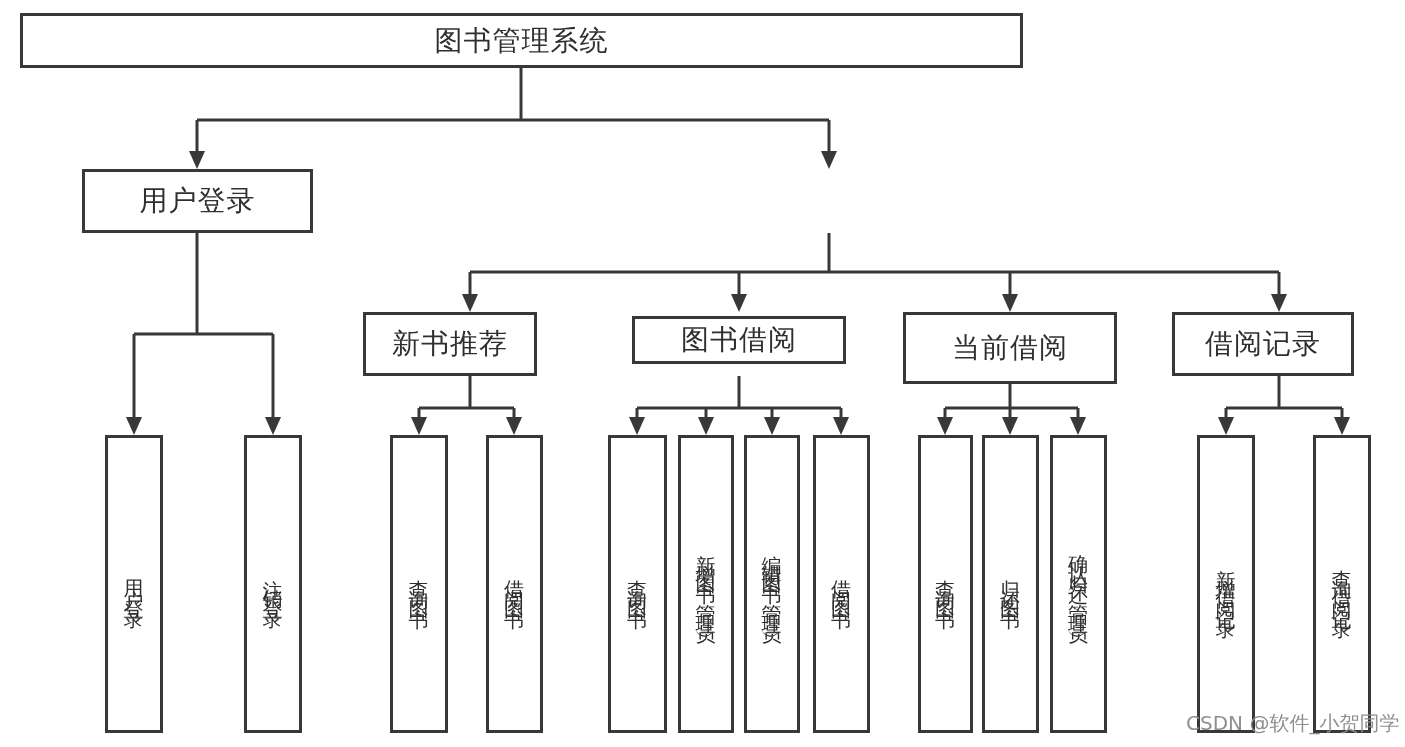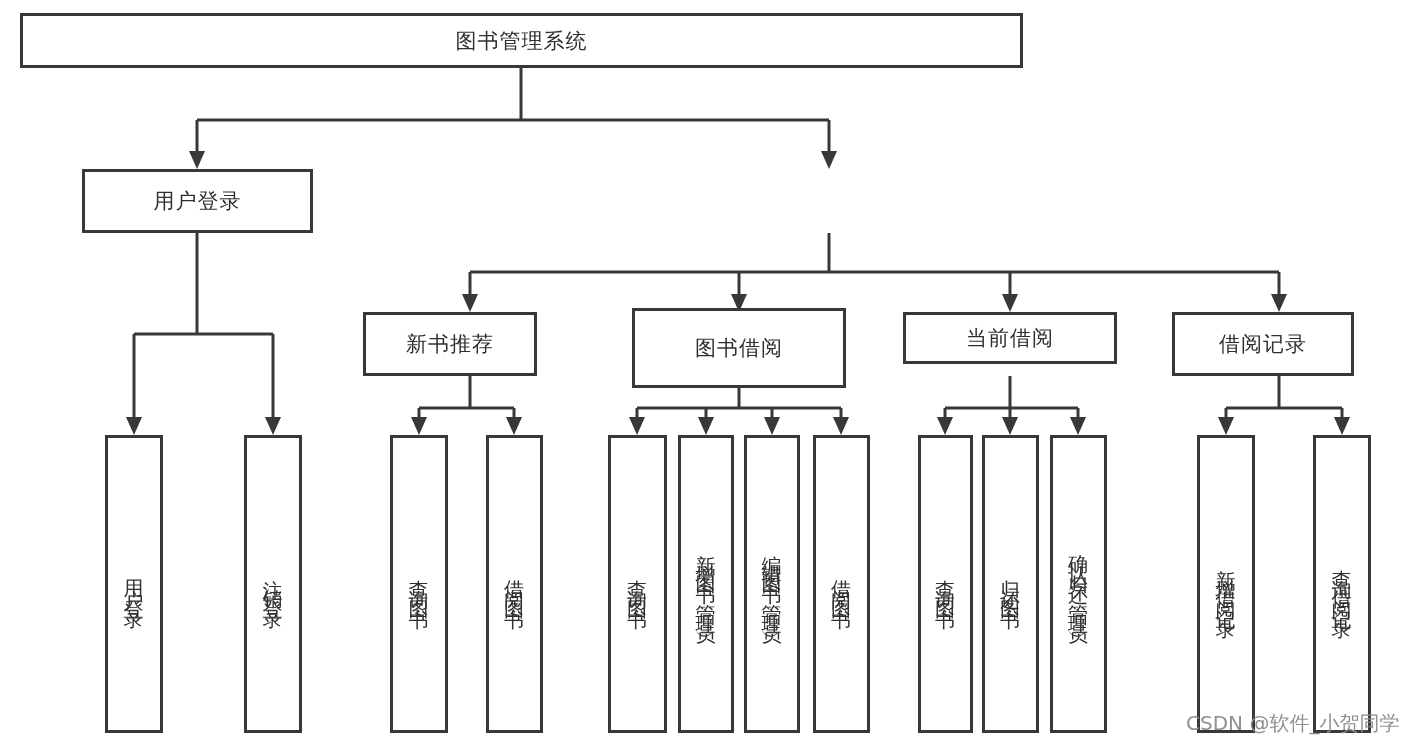--- a/index.html
+++ b/index.html
@@ -14,21 +14,21 @@
   #connectors line{stroke:var(--line,#383838);stroke-width:3;}
   #connectors polygon{fill:var(--line,#383838);stroke:none;}
   .node{
     position:absolute;
     box-sizing:border-box;
     background:#fff;
     border:3px solid var(--box_border,#383838);
     display:flex;align-items:center;justify-content:center;
     z-index:1;
   }
-  .node-h{font-size:21px;letter-spacing:1px;}
+  .node-h{font-size:28px;letter-spacing:1px;}
   .node-v span{
     writing-mode:vertical-rl;
     text-orientation:mixed;
     font-size:20px;
     letter-spacing:10px;
     line-height:1.1;
     white-space:nowrap;
   }
   .watermark{
     position:absolute;
@@ -110,24 +110,24 @@
     <span>图书管理系统</span>
   </div>
 
   <div class="node node-h" style="left:82px;top:169px;width:231px;height:64px">
     <span>用户登录</span>
   </div>
 
   <div class="node node-h" style="left:363px;top:312px;width:174px;height:64px">
     <span>新书推荐</span>
   </div>
-  <div class="node node-h" style="left:632px;top:308px;width:214px;height:80px">
+  <div class="node node-h" style="left:632px;top:316px;width:214px;height:48px">
     <span>图书借阅</span>
   </div>
-  <div class="node node-h" style="left:903px;top:312px;width:214px;height:52px">
+  <div class="node node-h" style="left:903px;top:312px;width:214px;height:72px">
     <span>当前借阅</span>
   </div>
   <div class="node node-h" style="left:1172px;top:312px;width:182px;height:64px">
     <span>借阅记录</span>
   </div>
 
   <div class="node node-v" style="left:105px;top:435px;width:58px;height:298px">
     <span>用户登录</span>
   </div>
   <div class="node node-v" style="left:244px;top:435px;width:58px;height:298px">

